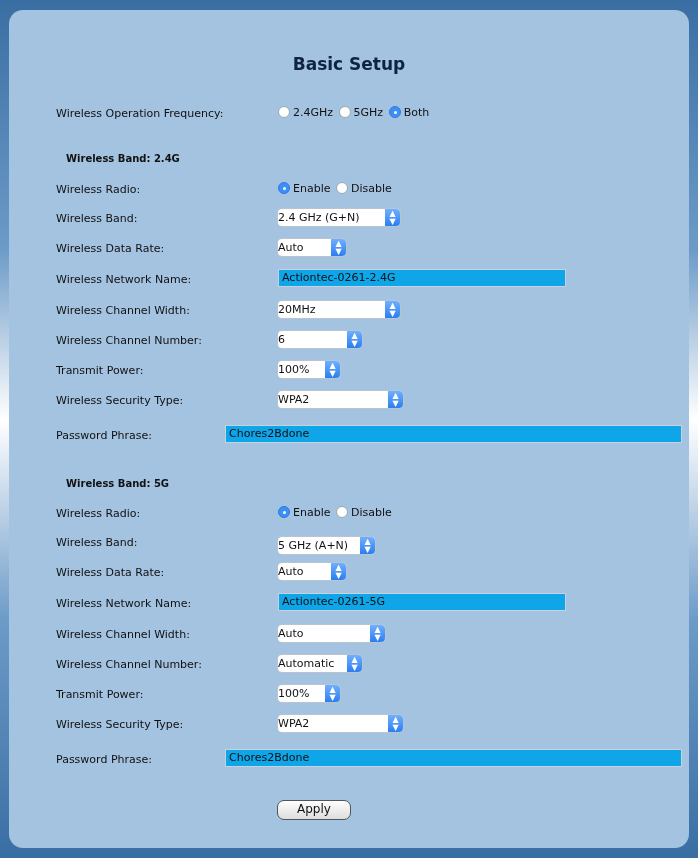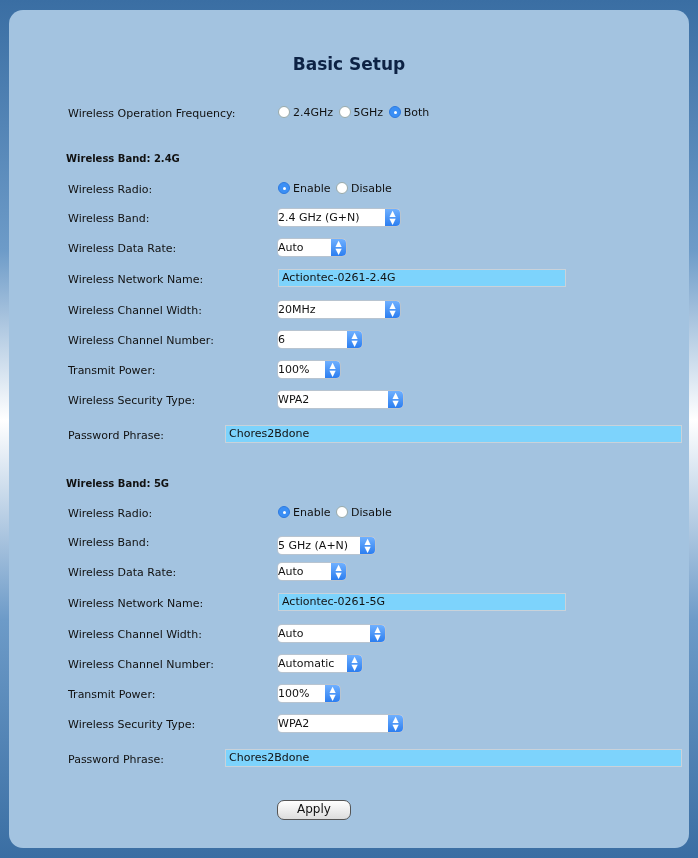--- a/index.html
+++ b/index.html
@@ -10,42 +10,42 @@
     font-size:11px; color:#111;
   }
   .panel {
     position:absolute; left:9px; top:10px; width:680px; height:838px;
     background:#a3c3e0; border-radius:14px;
   }
   .title {
     position:absolute; left:0; width:698px; top:54px; text-align:center;
     font-size:17px; font-weight:bold; color:#0d2244;
   }
-  .lbl { position:absolute; left:68px;text-align:center; }
+  .lbl { position:absolute; left:56px;text-align:center; }
   .hdr { position:absolute; left:66px; font-weight:bold; font-size:10px; }
   .radio {
     display:inline-block; width:12px; height:12px; border-radius:50%;
     background:#fff; border:1px solid #9aa; vertical-align:-2px; box-sizing:border-box;
   }
   .radio.on { background:#3b8ff5; border-color:#2d7ae0; position:relative; }
   .radio.on::after { content:""; position:absolute; left:4px; top:4px; width:3px; height:3px; border-radius:50%; background:#fff; }
   .rg { position:absolute; left:278px; }
   .rg span.t { margin:0 2px 0 3px; }
   .sel {
     position:absolute; left:278px; height:17px; background:#fff;
     border-radius:4px; box-shadow:0 0 0 1px #b8c4d0; box-sizing:border-box;
     line-height:17px; font-size:11px;
   }
   .sel .arr {
     position:absolute; right:0; top:0; width:15px; height:17px;
     background:linear-gradient(#6fb0ff,#2c7ef0); border-radius:0 4px 4px 0;
     color:#fff; font-size:8px; text-align:center; line-height:8px; padding-top:1px; box-sizing:border-box;
   }
   .inp {
-    position:absolute; height:18px; background:#7dd3fc; border:1px solid #c9d2da;
+    position:absolute; height:18px; background:#0ea5e9; border:1px solid #c9d2da;
     box-sizing:border-box; line-height:16px; padding-left:3px; font-size:11px;
   }
   .apply {
     position:absolute; left:277px; top:800px; width:74px; height:20px;
     border-radius:7px; border:1px solid #555; background:linear-gradient(#fff,#ddd);
     font-size:12px; text-align:center; line-height:17px; box-sizing:border-box;
   }
 </style>
 </head>
 <body>

